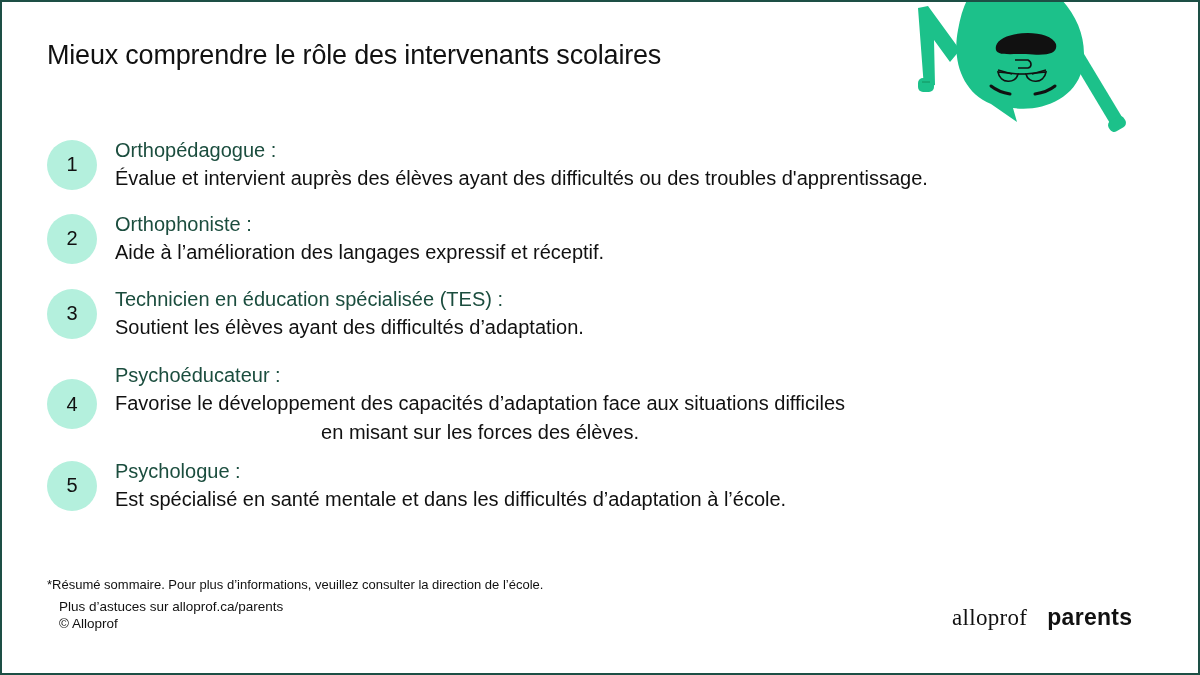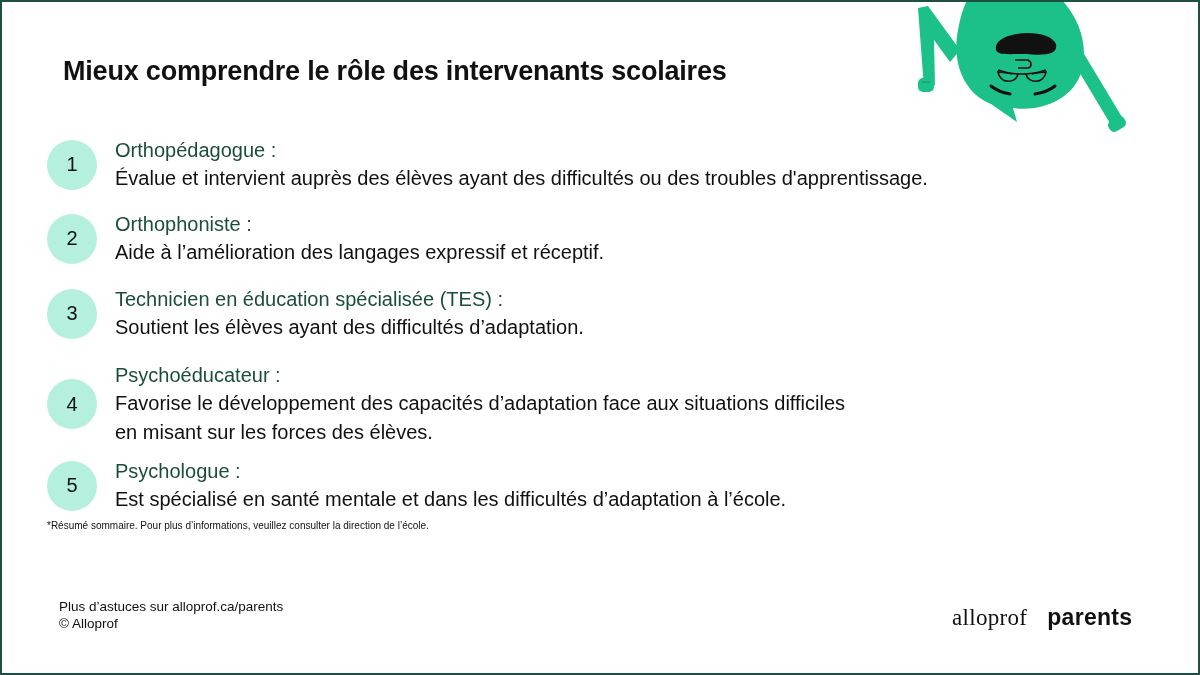--- a/index.html
+++ b/index.html
@@ -22,24 +22,24 @@
       box-sizing: border-box;
       border: 2px solid #1d4f45;
       pointer-events: none;
       z-index: 5;
     }
     .title {
       position: absolute;
       left: 47px;
       top: 40px;
       font-size: 27px;
-      font-weight: 700;
+      font-weight: 400;
       letter-spacing: -0.2px;
       color: #111111;
-      margin: 16px;
+      margin: 0;
     }
     .mascot {
       position: absolute;
       left: 900px;
       top: 0;
       width: 240px;
       height: 140px;
     }
     .list {
       position: absolute;
@@ -71,26 +71,27 @@
     .role {
       font-size: 20px;
       color: #1b4d3e;
       line-height: 28px;
     }
     .desc {
       font-size: 20px;
       color: #111111;
       line-height: 29px;
       white-space: pre-line;
+      text-align: center;
     }
     .note {
       position: absolute;
       left: 47px;
-      top: 520px;
-      font-size: 10px;
+      top: 577px;
+      font-size: 13px;
       color: #111111;
     }
     .footer {
       position: absolute;
       left: 47px;
       top: 598px;
       font-size: 13.5px;
       line-height: 17px;
       color: #111111;
       margin-left: 12px;

